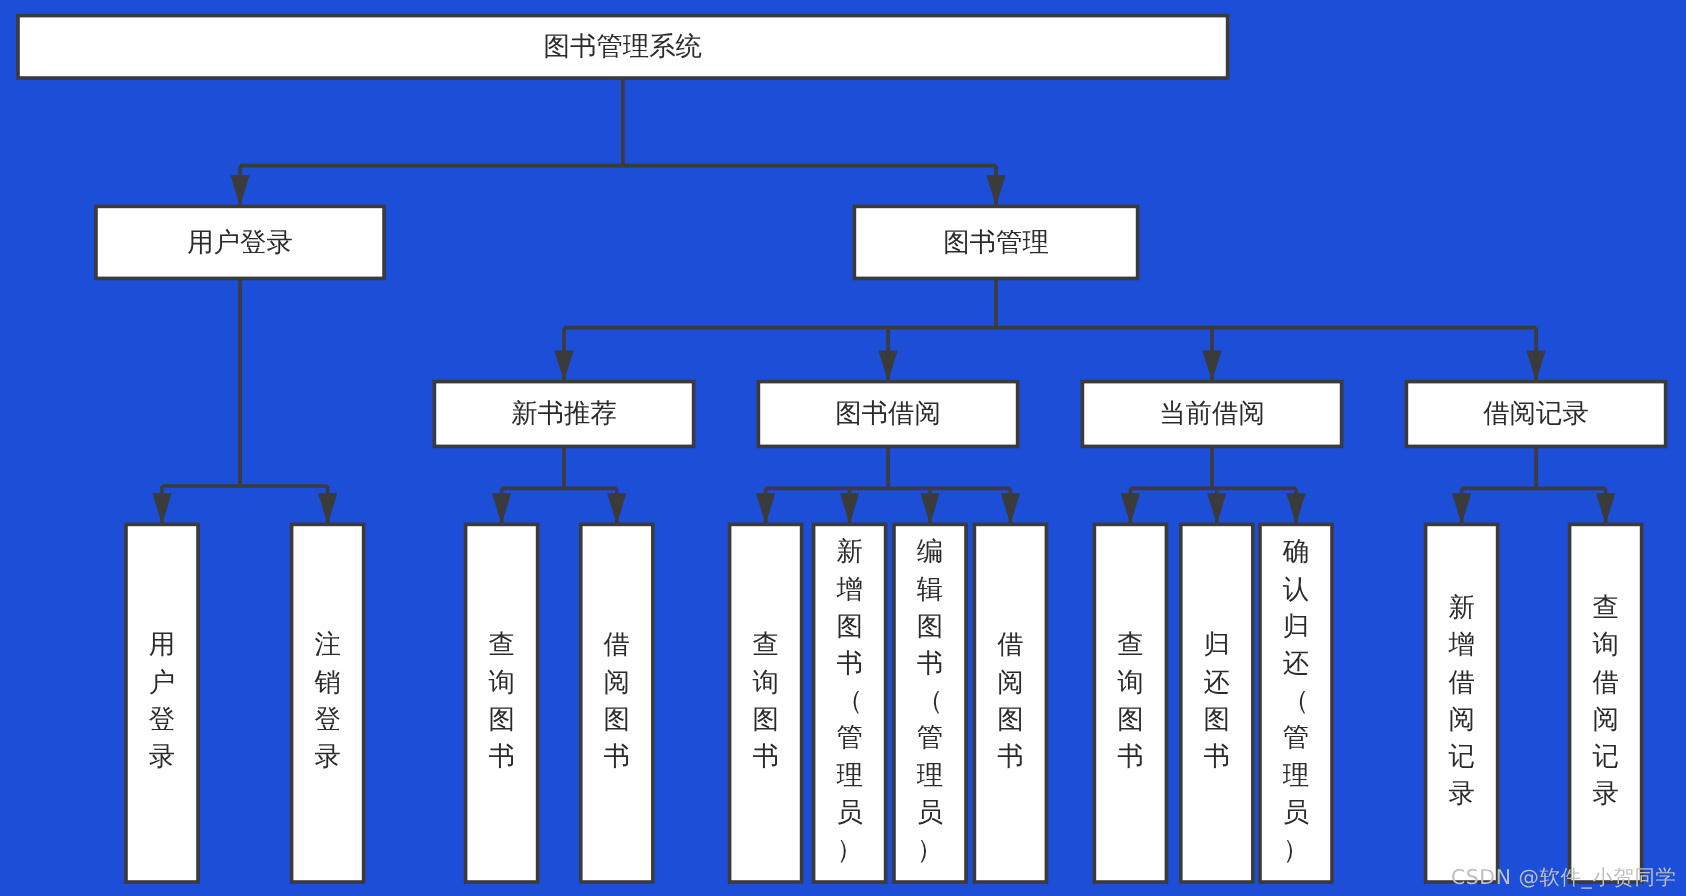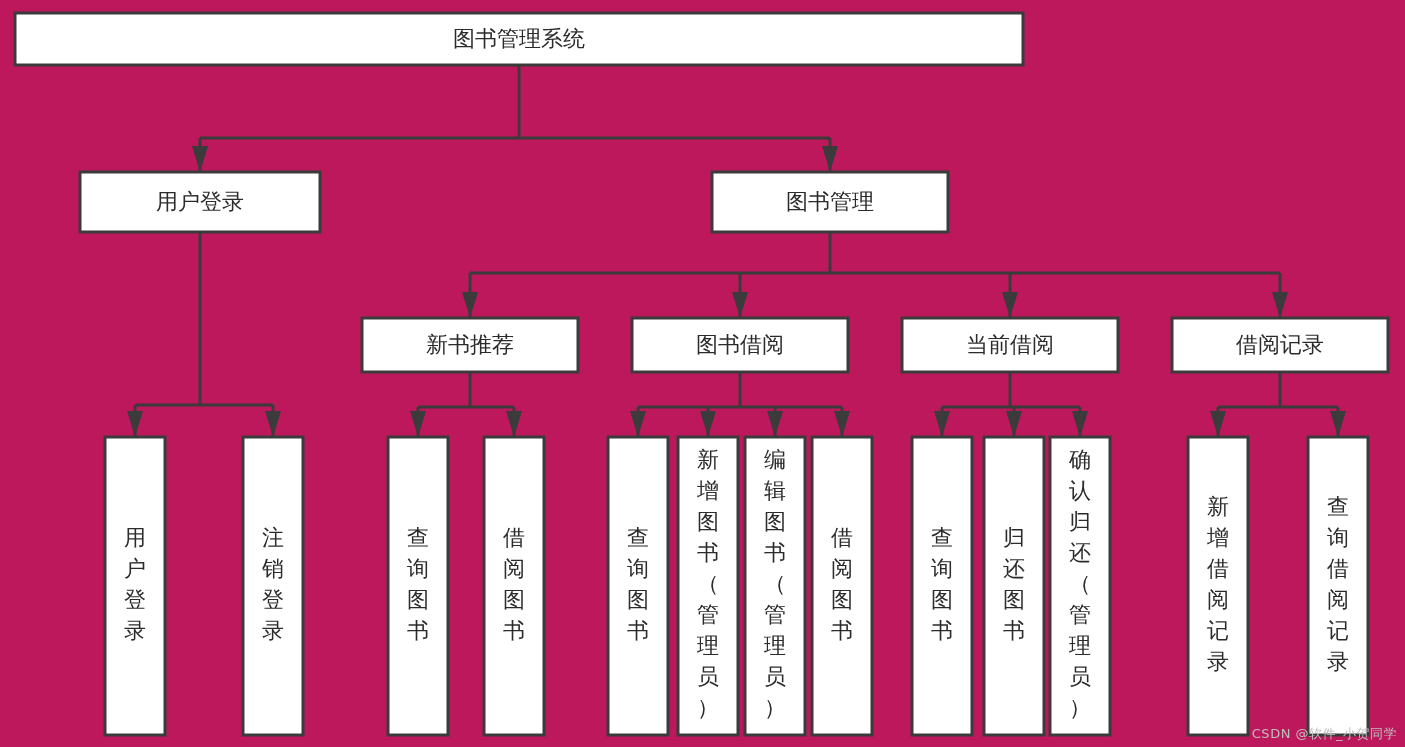--- a/index.html
+++ b/index.html
@@ -1,20 +1,20 @@
 <!DOCTYPE html>
 <html><head>
 <meta charset="utf-8">
 <style>
   html,body{margin:0;padding:0;background:#ffffff;}
   body{
     font-family:"DejaVu Sans","Liberation Sans",sans-serif;
     width:1405px;height:747px;overflow:hidden;position:relative;
   }
-  #diagram-root{position:relative;width:1405px;height:747px;background:#be185d;}
+  #diagram-root{position:relative;width:1405px;height:747px;background:#1d4ed8;}
   svg#tree{position:absolute;left:0;top:0;width:1405px;height:747px;}
 
   .node-box{
     fill:#ffffff;
     stroke:#3b3b3b;
     stroke-width:3;
   }
   .conn{
     stroke:#3b3b3b;
     stroke-width:3;
@@ -34,21 +34,21 @@
     font-family:"DejaVu Sans","Liberation Sans",sans-serif;
     font-size:22px;
     fill:#2b2b2b;
     text-anchor:middle;
   }
   .watermark{
     position:absolute;
     right:8px;
     bottom:4px;
     font-family:"DejaVu Sans","Liberation Sans",sans-serif;
-    font-size:13px;
+    font-size:17px;
     color:#bfbfbf;
     letter-spacing:0.5px;
     white-space:nowrap;
     pointer-events:none;
   }
 </style>
 </head>
 <body>
 
 <div id="diagram-root">

